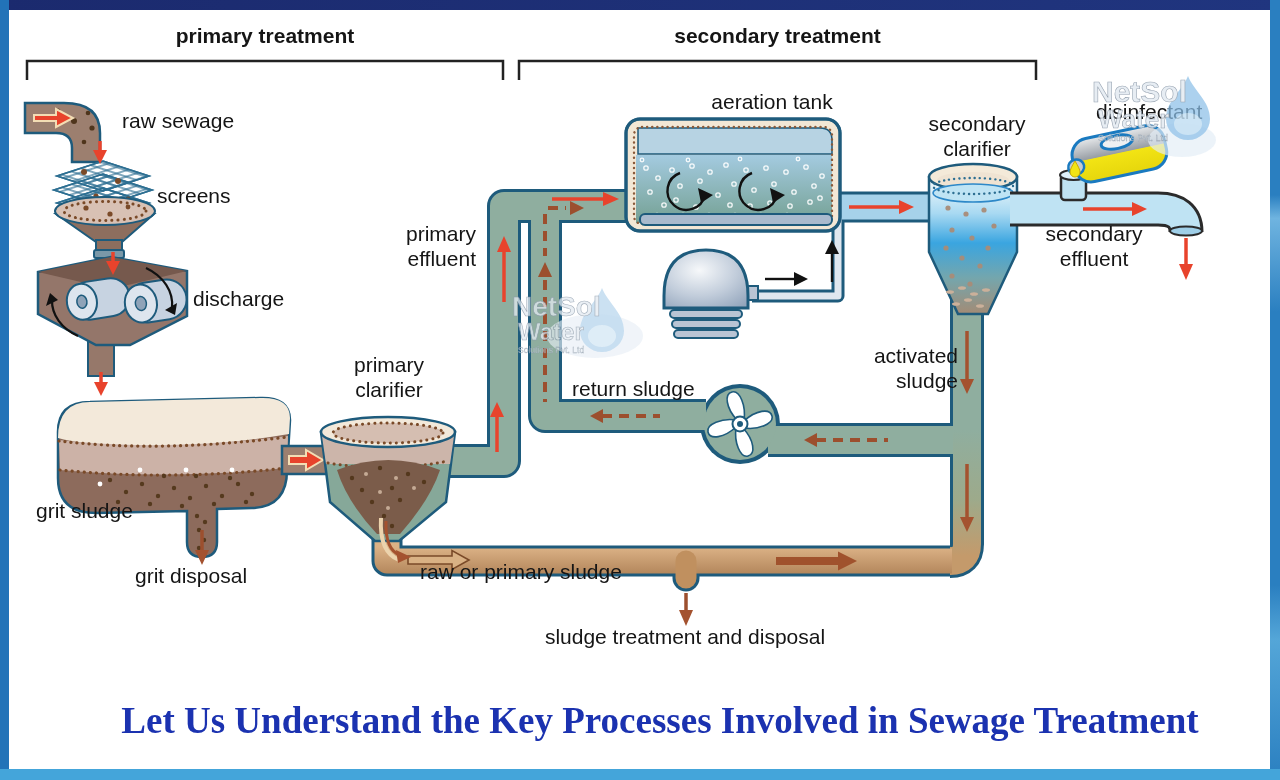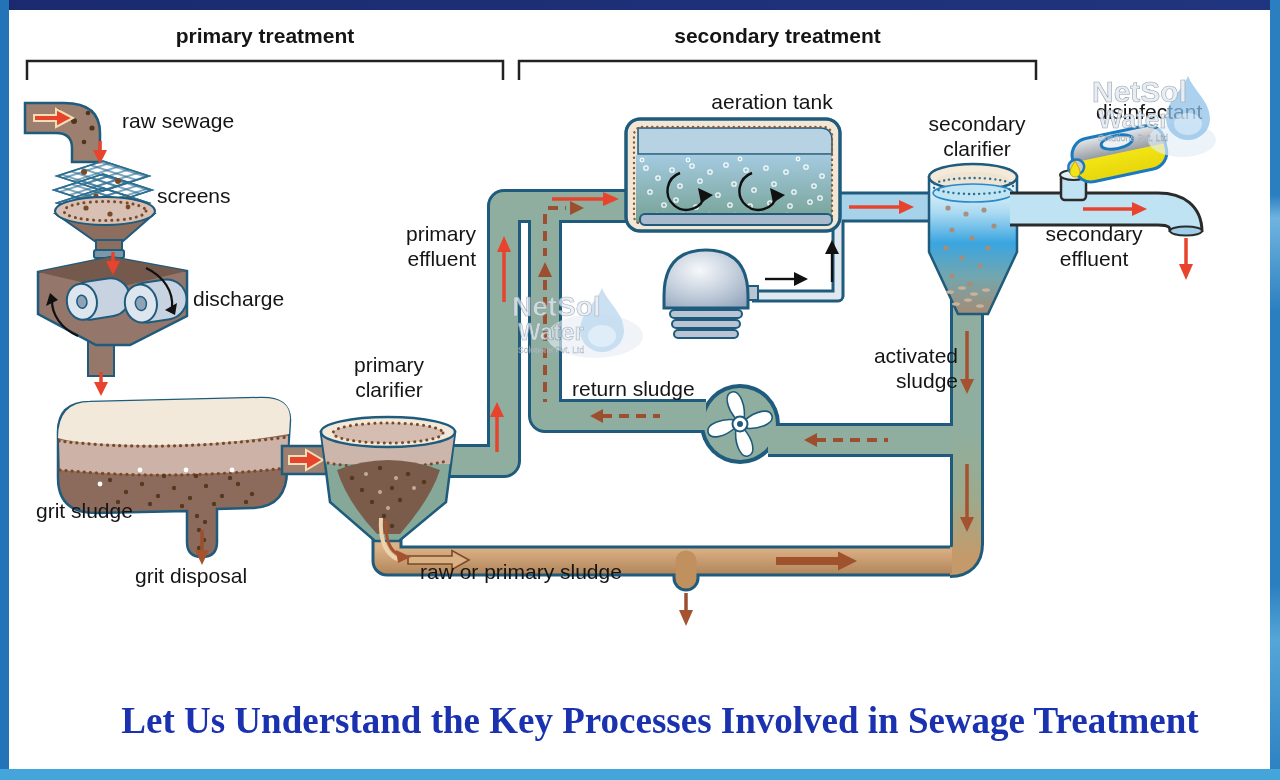--- a/index.html
+++ b/index.html
@@ -463,20 +463,21 @@
   <div class="lbl ctr" style="left:672px;top:89px;width:200px;">aeration tank</div>
   <div class="lbl" style="left:572px;top:376px;">return sludge</div>
   <div class="lbl rgt" style="left:848px;top:343px;width:110px;">activated
 sludge</div>
   <div class="lbl ctr" style="left:912px;top:111px;width:130px;">secondary
 clarifier</div>
   <div class="lbl ctr" style="left:1030px;top:221px;width:128px;">secondary
 effluent</div>
   <div class="lbl" style="left:1096px;top:87px;margin-top:12px;">disinfectant</div>
   <div class="lbl" style="left:420px;top:515px;margin-top:44px;">raw or primary sludge</div>
+  <div class="lbl ctr" style="left:518px;top:624px;width:334px;">sludge treatment and disposal</div>
 
   <div id="title">Let Us Understand the Key Processes Involved in Sewage Treatment</div>
 
   <svg class="wm" width="1280" height="780" viewBox="0 0 1280 780" style="pointer-events:none;">
     <g opacity="0.85">
       <ellipse cx="1182" cy="140" rx="34" ry="17" fill="#e4eef6" opacity="0.8"></ellipse>
       <path d="M1188,76 C1194,91 1210,101 1210,119 A22,21 0 1 1 1166,119 C1166,101 1182,91 1188,76 Z" fill="#8cc0e8" opacity="0.85"></path>
       <ellipse cx="1188" cy="124" rx="14" ry="11" fill="#c8e2f4" opacity="0.9"></ellipse>
       <text x="1092" y="102" font-size="30" font-weight="bold" fill="#e3eaf1" stroke="#8795a5" stroke-width="0.6">NetSol</text>
       <text x="1098" y="128" font-size="26" font-weight="bold" fill="#e3eaf1" stroke="#8795a5" stroke-width="0.6">Water</text>

